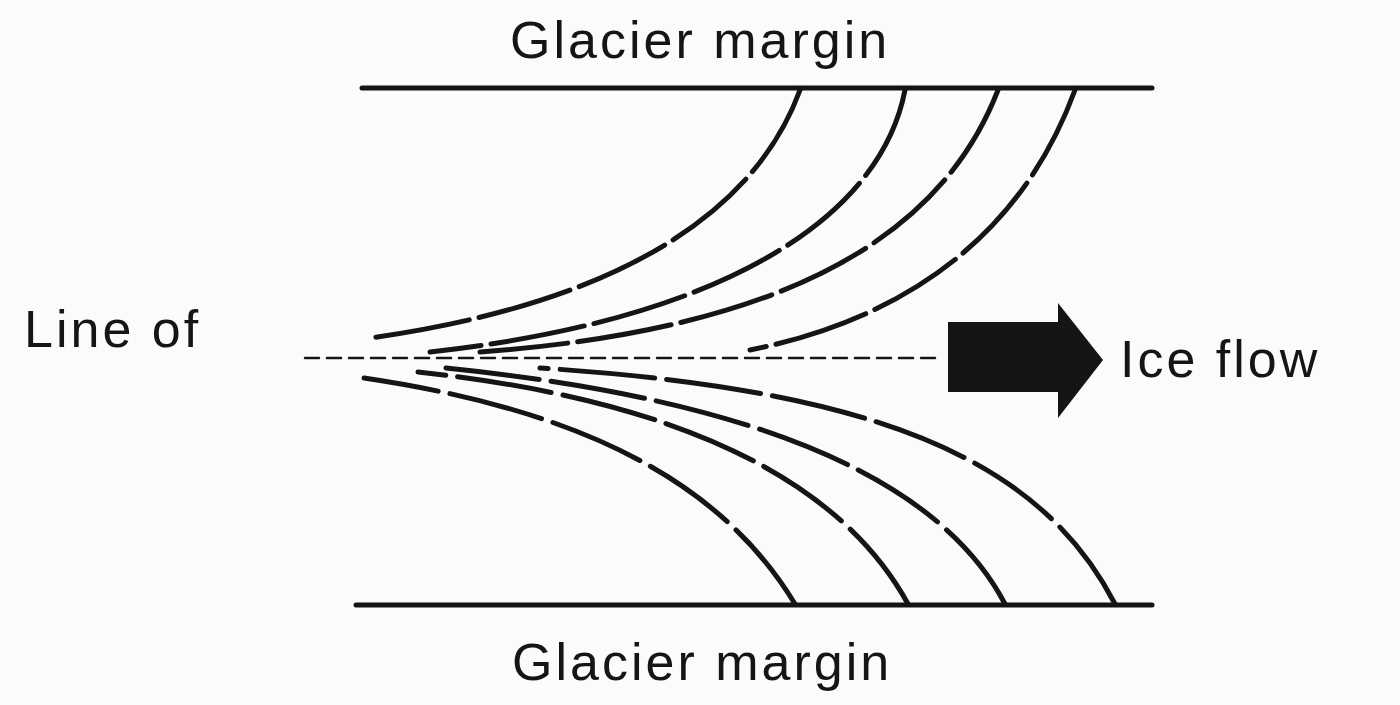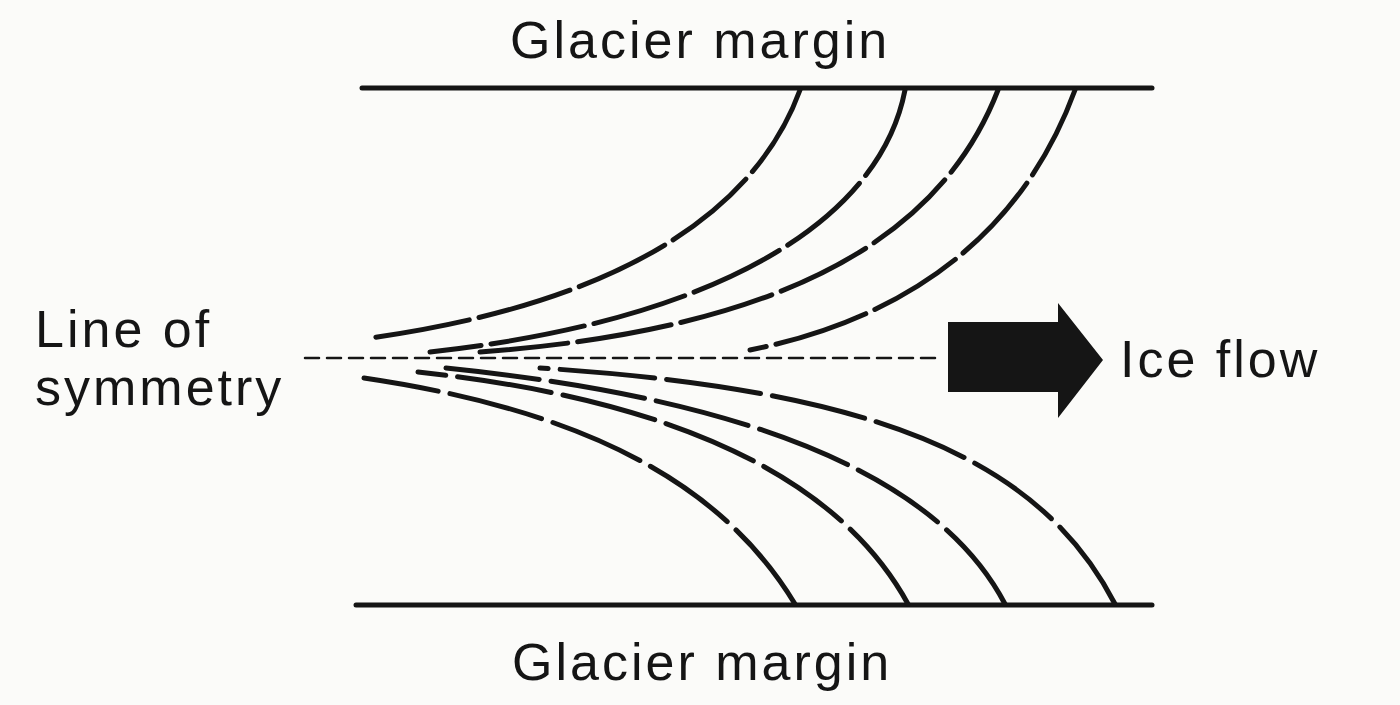--- a/index.html
+++ b/index.html
@@ -1,31 +1,30 @@
 <!DOCTYPE html>
 <html><head>
 <meta charset="utf-8">
 <style>
   html, body { margin: 0; padding: 0; background: #fbfbf9; }
   body { width: 1400px; height: 705px; position: relative; overflow: hidden; font-family: "Liberation Sans", "DejaVu Sans", sans-serif; color: #111; }
   .label { position: absolute; font-size: 52px; line-height: 1; letter-spacing: 3px; color: #151515; white-space: nowrap; text-align: center; }
   #top-label { left: 510px; top: 14px; }
   #bottom-label { left: 512px; top: 636px; }
-  #sym-label { left: 35px; top: 300px; line-height: 58px; text-align: left; }
+  #sym-label { left: 24px; top: 300px; line-height: 58px; text-align: center; }
   #flow-label { left: 1120px; top: 333px; }
   svg { position: absolute; left: 0; top: 0; }
 </style>
 </head>
 <body>
 
 <div class="label" id="top-label">Glacier margin</div>
 <div class="label" id="bottom-label">Glacier margin</div>
 <div class="label" id="sym-label">
   <div>Line of</div>
-  <div>symmetry</div>
 </div>
 <div class="label" id="flow-label">Ice flow</div>
 
 <svg width="1400" height="705" viewBox="0 0 1400 705">
   <g stroke="#151515" fill="none" stroke-linecap="round">
 
     <line x1="362" y1="88" x2="1152" y2="88" stroke-width="5"></line>
     <line x1="356" y1="605" x2="1152" y2="605" stroke-width="5"></line>
 
     <line x1="305" y1="358" x2="938" y2="358" stroke-width="2.5" stroke-dasharray="14 8"></line>

